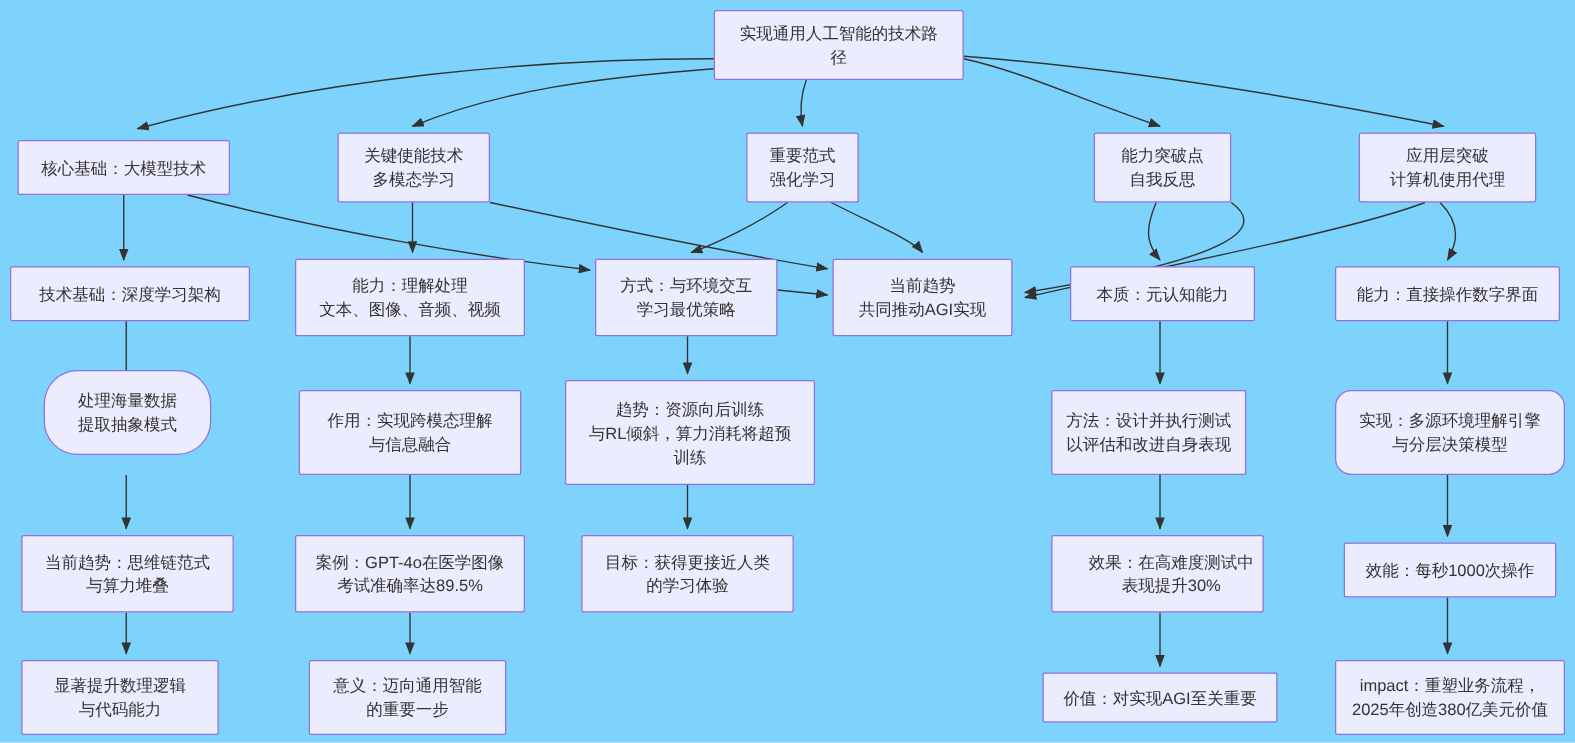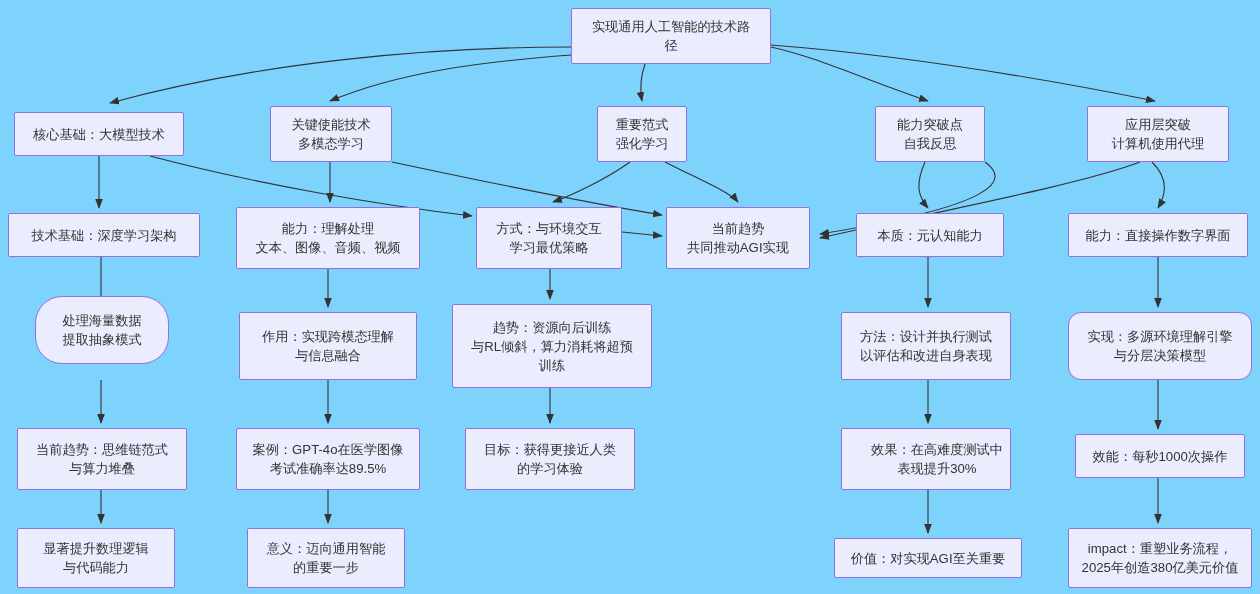--- a/index.html
+++ b/index.html
@@ -90,21 +90,21 @@
 共同推动AGI实现</span></div>
       <div class="node" style="left: 856px; top: 213px; width: 148px; height: 44px; background: rgb(236, 236, 255); border-color: rgb(147, 112, 219); color: rgb(51, 51, 51);"><span>本质：元认知能力</span></div>
       <div class="node" style="left: 1068px; top: 213px; width: 180px; height: 44px; background: rgb(236, 236, 255); border-color: rgb(147, 112, 219); color: rgb(51, 51, 51);"><span>能力：直接操作数字界面</span></div>
       <div class="node" style="left: 35px; top: 296px; width: 134px; height: 68px; background: rgb(236, 236, 255); border-color: rgb(147, 112, 219); color: rgb(51, 51, 51); border-radius: 27px;"><span>处理海量数据
 提取抽象模式</span></div>
       <div class="node" style="left: 239px; top: 312px; width: 178px; height: 68px; background: rgb(236, 236, 255); border-color: rgb(147, 112, 219); color: rgb(51, 51, 51);"><span>作用：实现跨模态理解
 与信息融合</span></div>
       <div class="node" style="left: 452px; top: 304px; width: 200px; height: 84px; background: rgb(236, 236, 255); border-color: rgb(147, 112, 219); color: rgb(51, 51, 51);"><span>趋势：资源向后训练
 与RL倾斜，算力消耗将超预
 训练</span></div>
-      <div class="node" style="left: 841px; top: 312px; width: 170px; height: 68px; background: rgb(236, 236, 255); border-color: rgb(147, 112, 219); color: rgb(51, 51, 51);"><span>方法：设计并执行测试
+      <div class="node" style="left: 841px; top: 312px; width: 156px; height: 68px; background: rgb(236, 236, 255); border-color: rgb(147, 112, 219); color: rgb(51, 51, 51);"><span>方法：设计并执行测试
 以评估和改进自身表现</span></div>
       <div class="node" style="left: 1068px; top: 312px; width: 184px; height: 68px; background: rgb(236, 236, 255); border-color: rgb(147, 112, 219); color: rgb(51, 51, 51); border-radius: 13px;"><span>实现：多源环境理解引擎
 与分层决策模型</span></div>
       <div class="node" style="left: 17px; top: 428px; width: 170px; height: 62px; background: rgb(236, 236, 255); border-color: rgb(147, 112, 219); color: rgb(51, 51, 51);"><span>当前趋势：思维链范式
 与算力堆叠</span></div>
       <div class="node" style="left: 236px; top: 428px; width: 184px; height: 62px; background: rgb(236, 236, 255); border-color: rgb(147, 112, 219); color: rgb(51, 51, 51);"><span>案例：GPT-4o在医学图像
 考试准确率达89.5%</span></div>
       <div class="node" style="left: 465px; top: 428px; width: 170px; height: 62px; background: rgb(236, 236, 255); border-color: rgb(147, 112, 219); color: rgb(51, 51, 51);"><span>目标：获得更接近人类
 的学习体验</span></div>
       <div class="node" style="left: 841px; top: 428px; width: 170px; height: 62px; background: rgb(236, 236, 255); border-color: rgb(147, 112, 219); color: rgb(51, 51, 51); padding-left: 28px;"><span>效果：在高难度测试中

